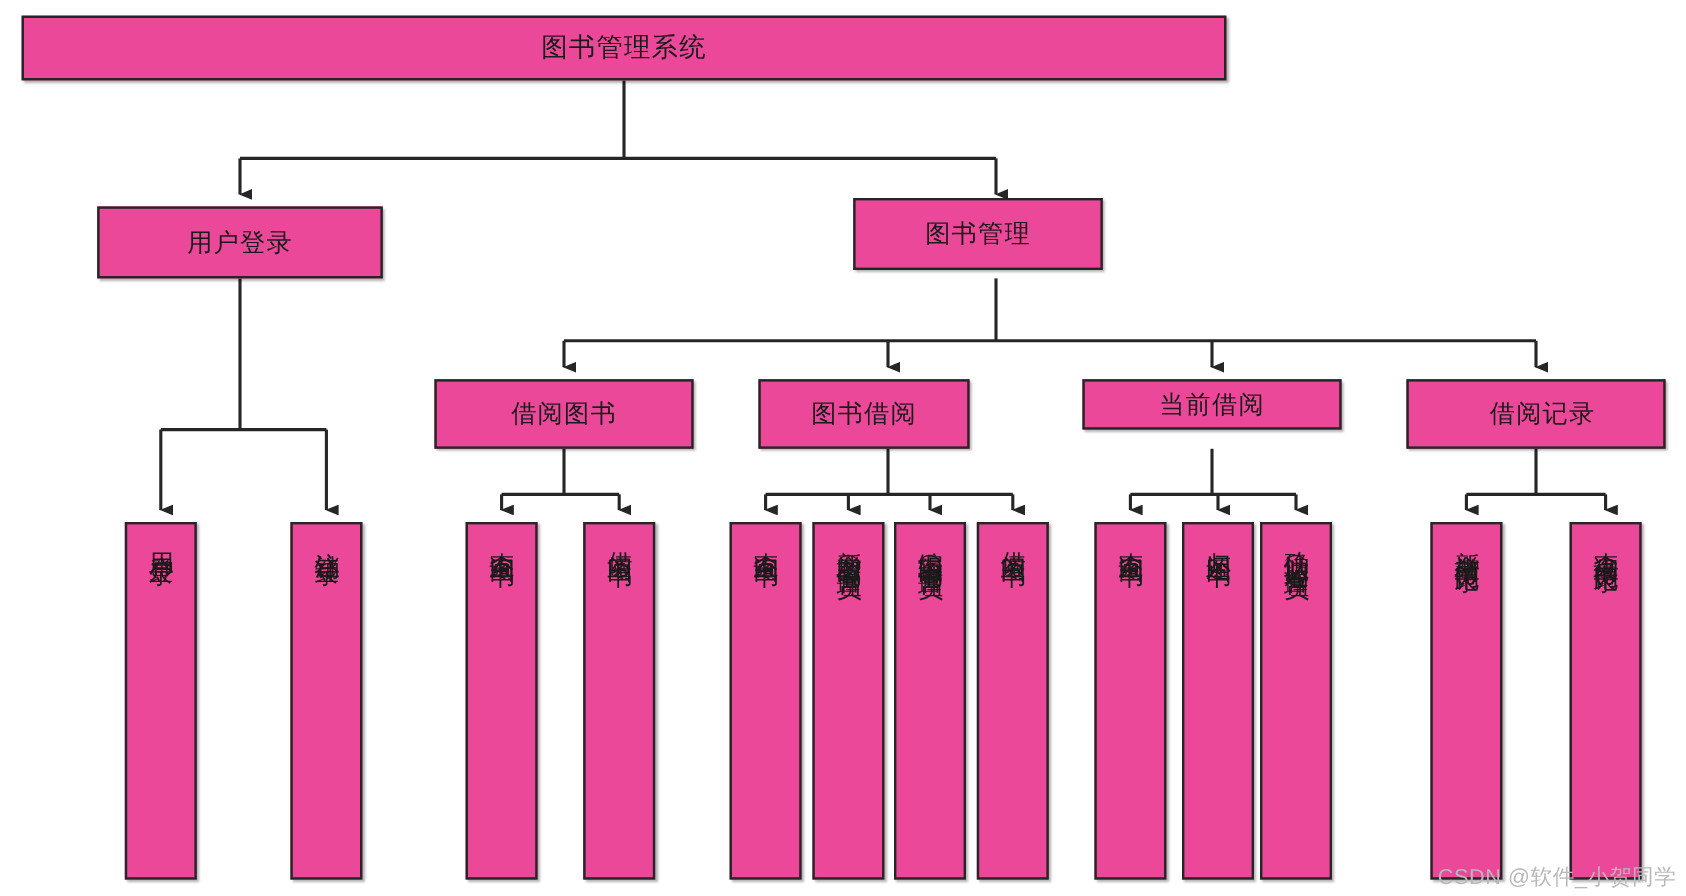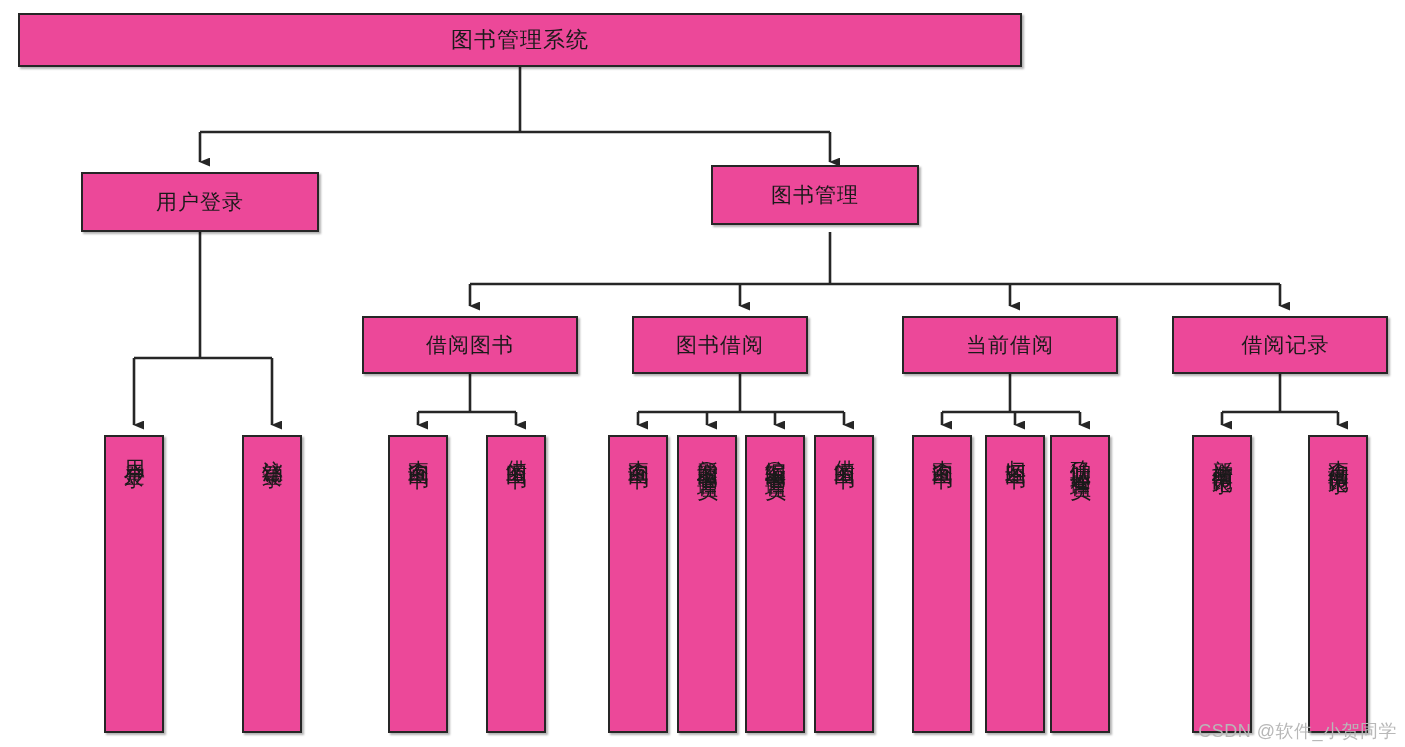--- a/index.html
+++ b/index.html
@@ -130,21 +130,21 @@
       </div>
       <div class="node horiz" style="left: 711px; top: 165px; width: 208px; height: 60px;">
         <span class="node-label">图书管理</span>
       </div>
       <div class="node horiz" style="left: 362px; top: 316px; width: 216px; height: 58px;">
         <span class="node-label">借阅图书</span>
       </div>
       <div class="node horiz" style="left: 632px; top: 316px; width: 176px; height: 58px; justify-content: center;">
         <span class="node-label">图书借阅</span>
       </div>
-      <div class="node horiz" style="left: 902px; top: 316px; width: 216px; height: 58px;">
+      <div class="node horiz" style="left: 902px; top: 316px; width: 216px; height: 42px;">
         <span class="node-label">当前借阅</span>
       </div>
       <div class="node horiz" style="left: 1172px; top: 316px; width: 216px; height: 58px; padding-left: 11px;">
         <span class="node-label">借阅记录</span>
       </div>
       <div class="node vert" style="left: 104px; top: 435px; width: 60px; height: 298px;">
         <span class="node-label">用户登录</span>
       </div>
       <div class="node vert" style="left: 242px; top: 435px; width: 60px; height: 298px;">
         <span class="node-label">注销登录</span>

